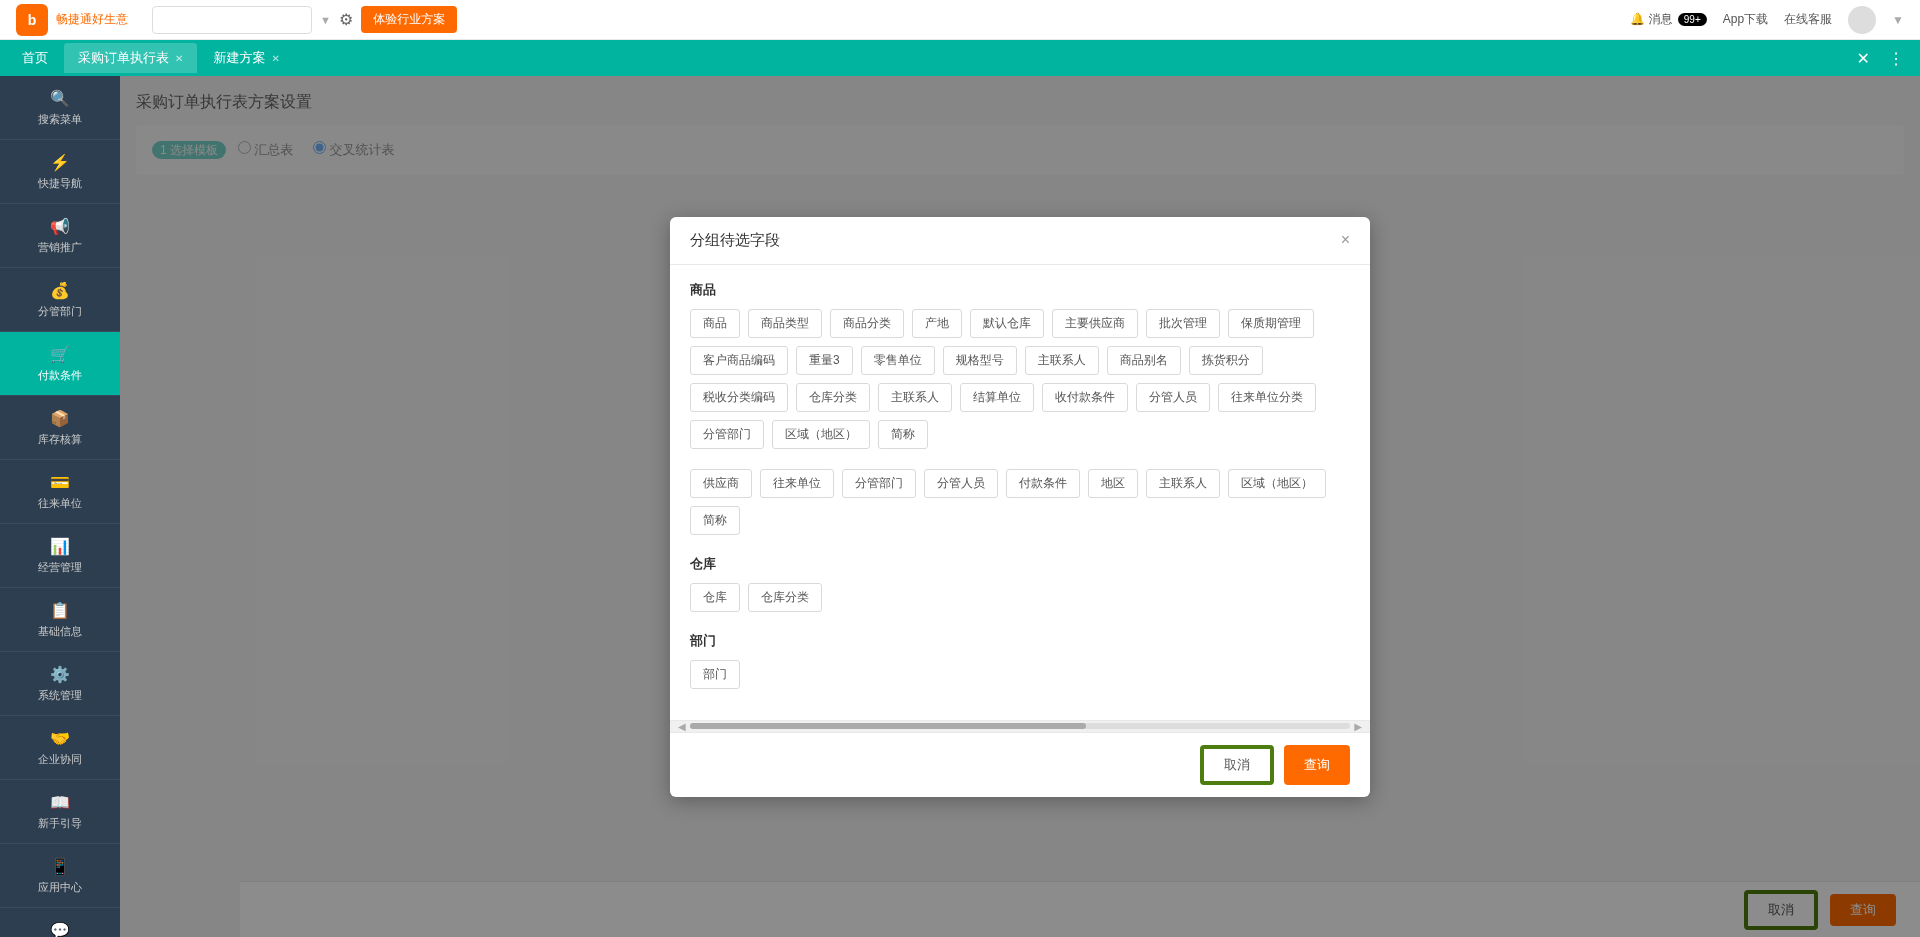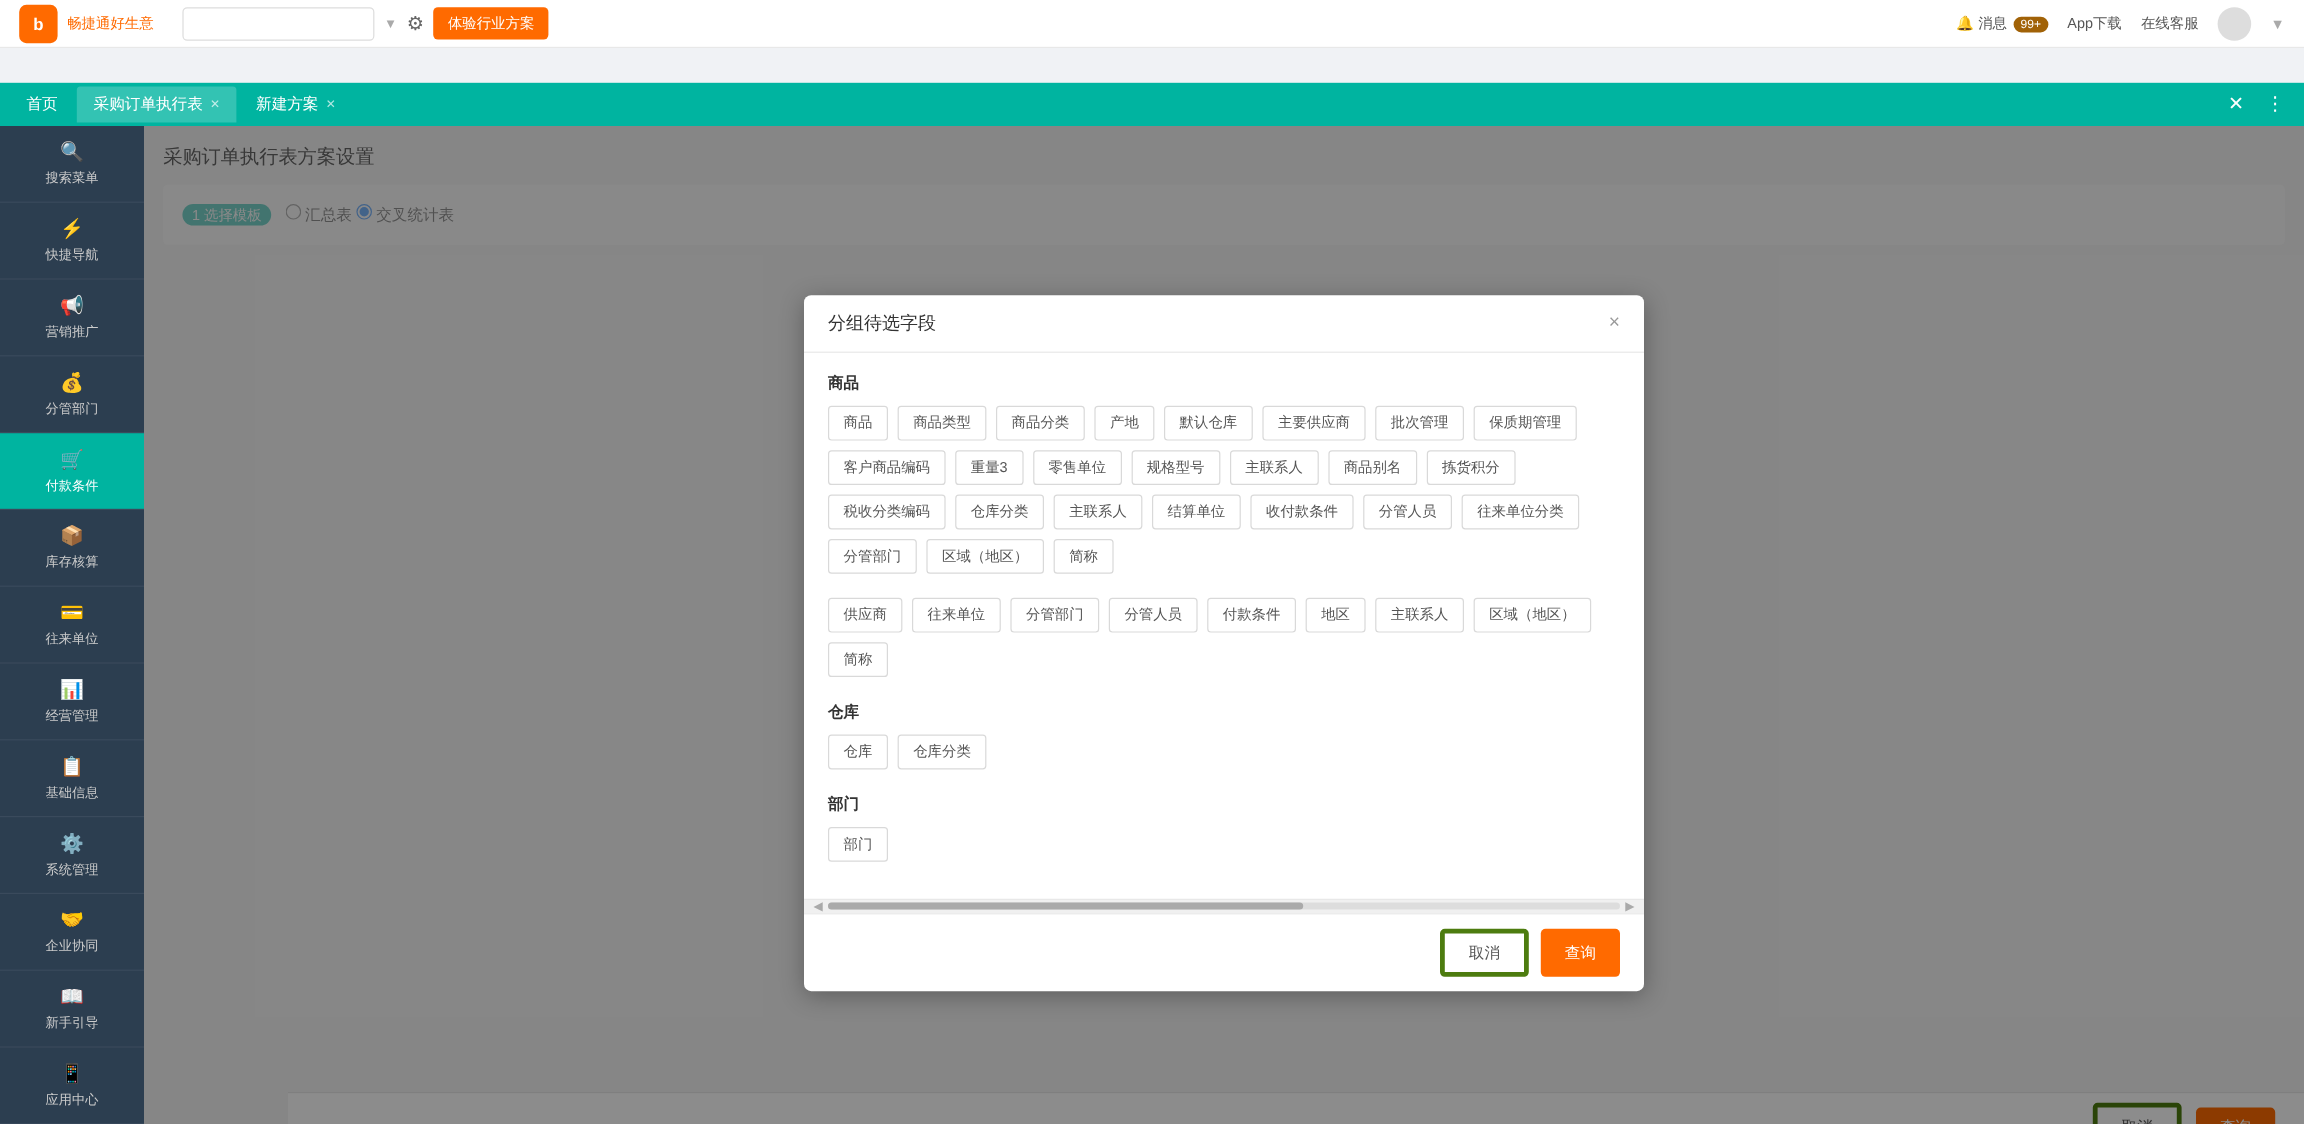--- a/index.html
+++ b/index.html
@@ -60,37 +60,36 @@
       font-size: 12px;
     }
     .header-right {
       display: flex;
       align-items: center;
       gap: 16px;
       font-size: 12px;
       color: #555;
     }
     .badge {
-      background: #a16207;
+      background: #000000;
       color: white;
       border-radius: 10px;
       padding: 1px 6px;
       font-size: 10px;
       margin-left: 2px;
     }
 
     
     .nav-tabs {
       height: 36px;
       background: #00b4a0;
       display: flex;
       align-items: center;
       padding: 0 8px;
       gap: 2px;
-      margin-top: 29px;
     }
     .nav-tab {
       padding: 6px 14px;
       color: white;
       font-size: 13px;
       cursor: pointer;
       border-radius: 3px 3px 0 0;
       display: flex;
       align-items: center;
       gap: 6px;
@@ -410,21 +409,21 @@
     </div>
 
   </div>
 
   <div class="content-area">
 
     <div class="bg-content">
       <div class="page-title-bar">采购订单执行表方案设置</div>
       <div class="section-card" style="opacity:0.5;">
         <span style="background:#00b4a0;color:white;border-radius:10px;padding:2px 8px;font-size:12px;margin-right:8px;">1 选择模板</span>
-        <label style="margin-right:0;">
+        <label style="margin-right:16px;">
           <input type="radio" name="template" style=""> 汇总表
         </label>
         <label>
           <input type="radio" name="template" checked="" style=""> 交叉统计表
         </label>
       </div>
     </div>
 
     <div class="modal-overlay">
       <div class="modal">

